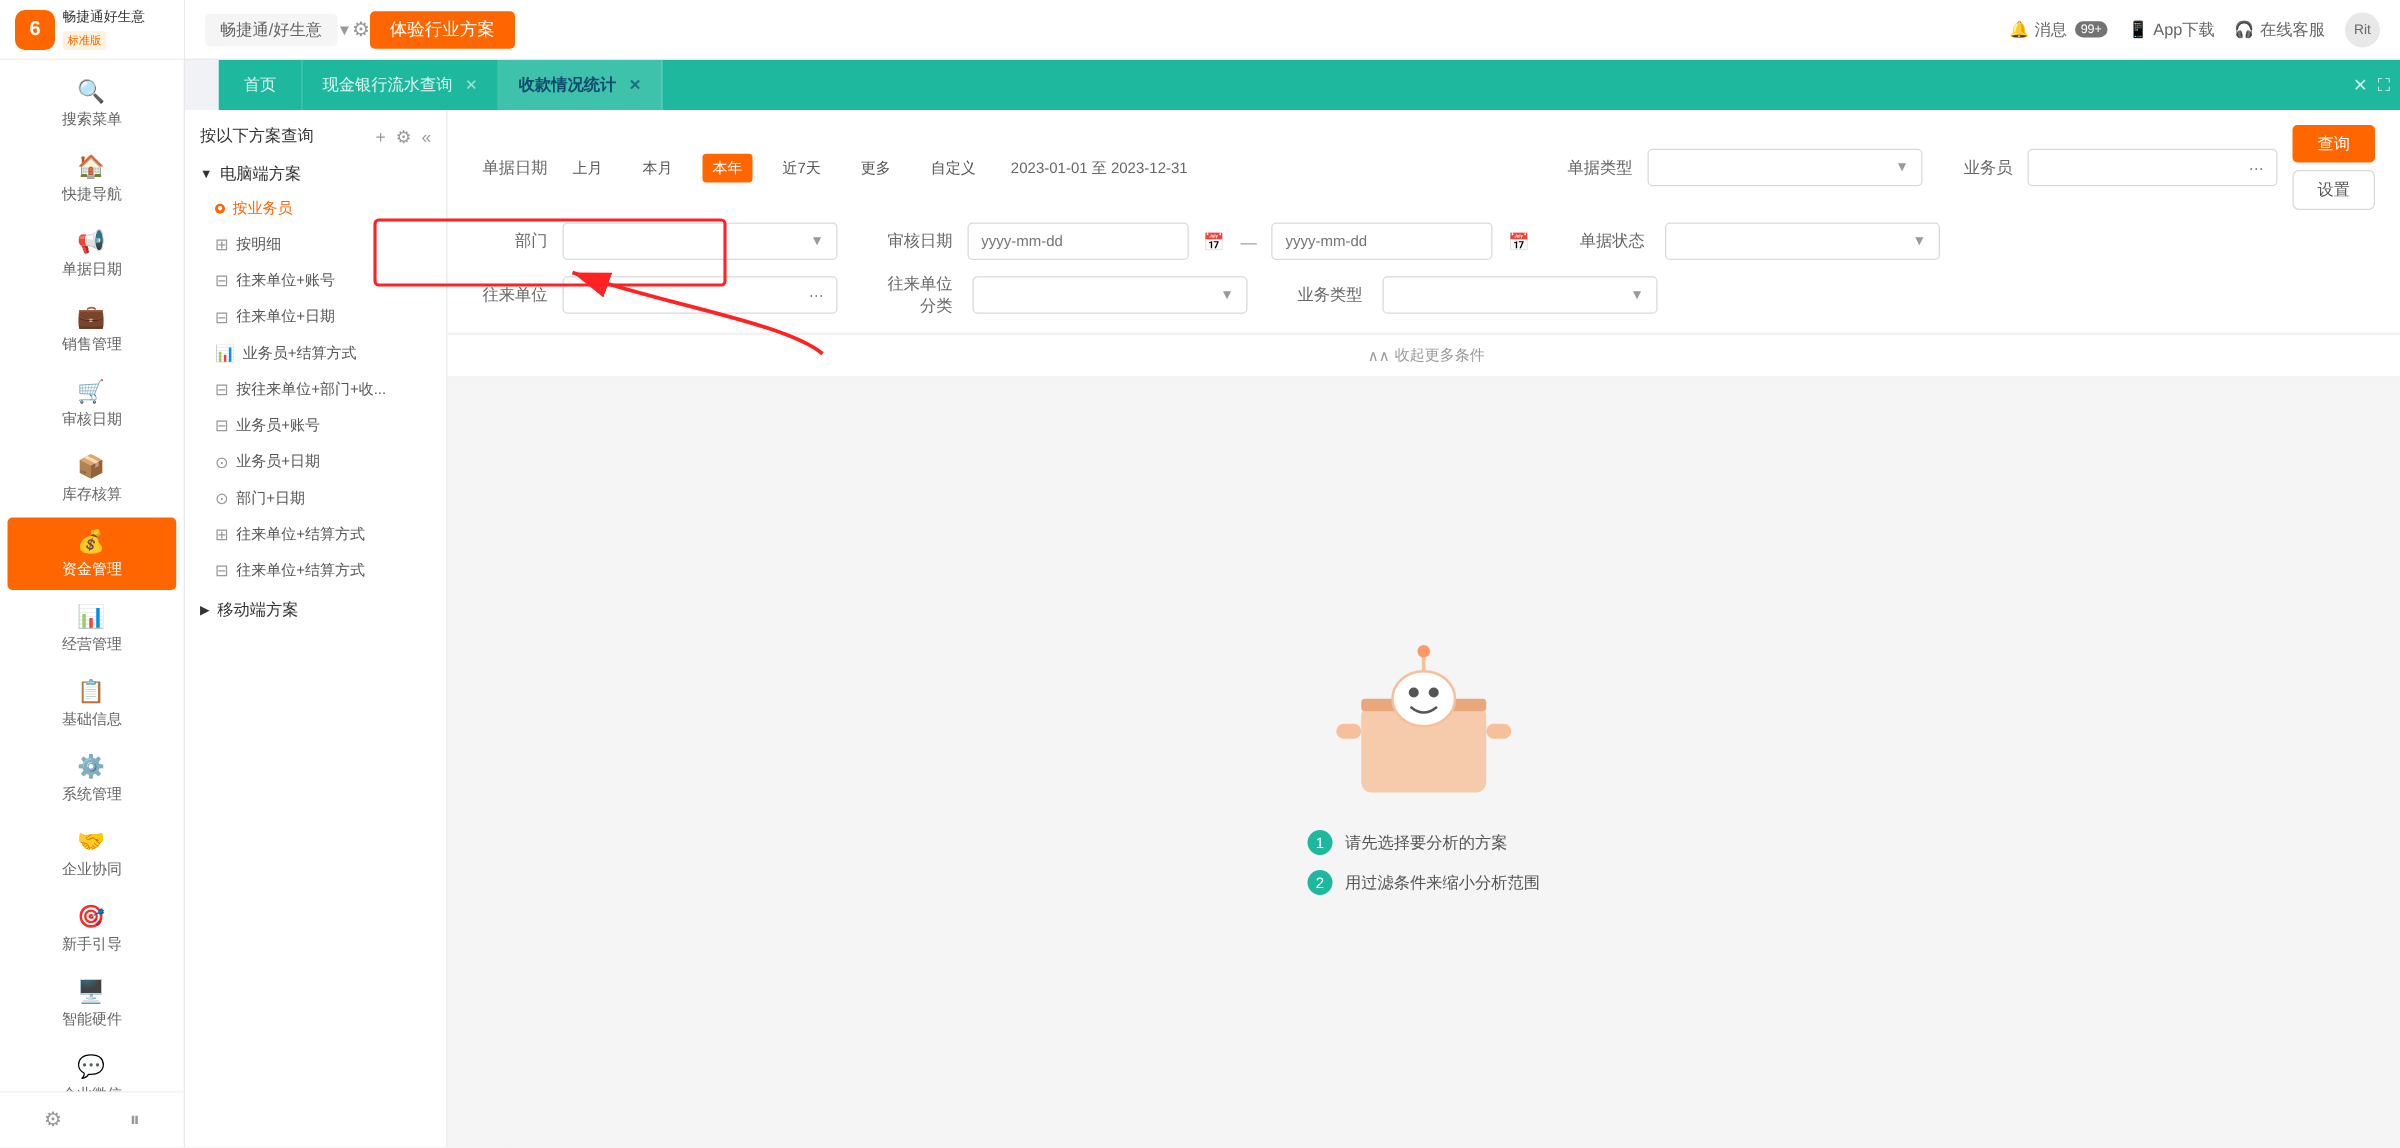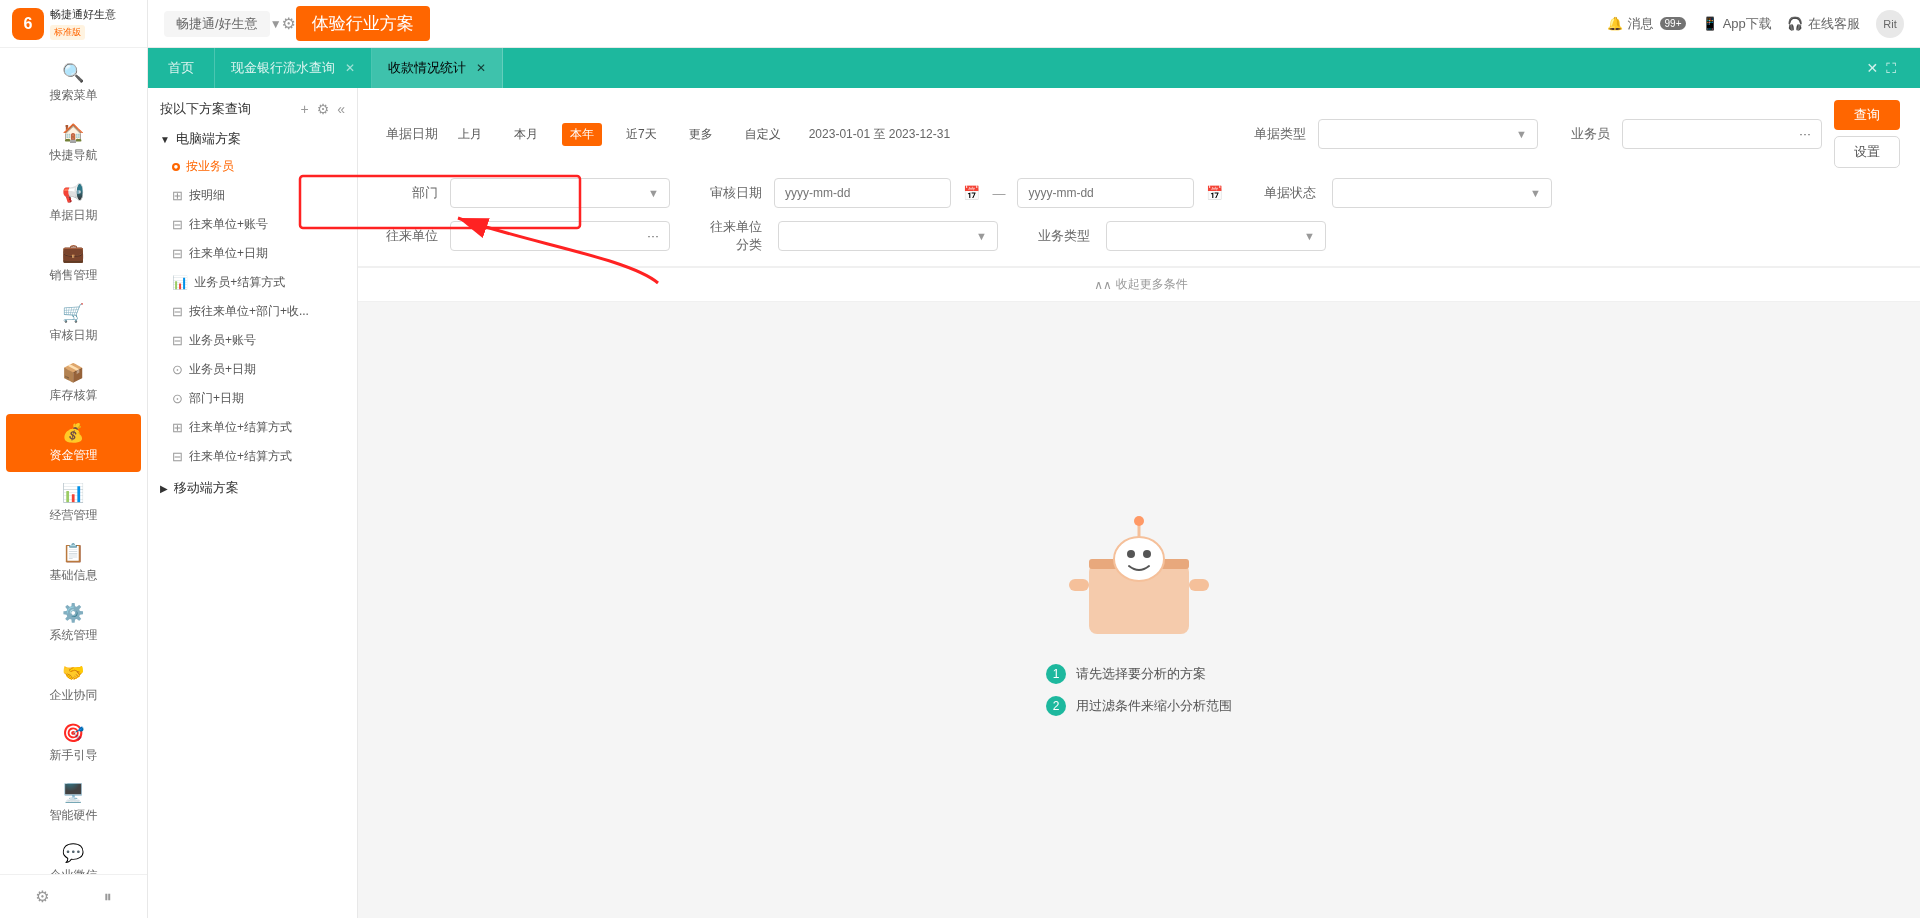--- a/index.html
+++ b/index.html
@@ -84,58 +84,59 @@
     .breadcrumb-area { display: flex; align-items: center; gap: 8px; }
     .breadcrumb-text { font-size: 13px; color: #666; background: #f5f5f5; padding: 4px 12px; border-radius: 4px; }
     .header-dropdown { color: #999; font-size: 12px; cursor: pointer; }
     .header-settings { color: #999; font-size: 16px; cursor: pointer; }
     .trial-btn {
       background: #ff6600;
       color: white;
       border: none;
       padding: 6px 16px;
       border-radius: 4px;
-      font-size: 17px;
+      font-size: 14px;
       cursor: pointer;
     }
     .header-right { display: flex; align-items: center; gap: 16px; }
     .header-action { display: flex; align-items: center; gap: 4px; color: #666; font-size: 13px; cursor: pointer; }
     .notif-badge {
       background: #737373;
       color: white;
       font-size: 10px;
       padding: 1px 5px;
       border-radius: 10px;
       margin-left: 2px;
     }
     .user-avatar { width: 28px; height: 28px; background: #ddd; border-radius: 50%; }
 
     
     .tab-bar {
       height: 40px;
       background: #1db89e;
       display: flex;
       align-items: center;
-      padding: 0 16px 0 0;
+      padding: 0 0 0 0;
       flex-shrink: 0;
+      margin-left: 27px;
     }
     .tab-item {
       height: 40px;
       padding: 0 16px;
       display: flex;
       align-items: center;
       gap: 6px;
       color: rgba(255,255,255,0.85);
       font-size: 13px;
       cursor: pointer;
       border-right: 1px solid rgba(255,255,255,0.2);
       white-space: nowrap;
     }
     .tab-item.home { padding: 0 20px; }
-    .tab-item.active { background: rgba(255,255,255,0.15); color: #000000; }
+    .tab-item.active { background: rgba(255,255,255,0.15); color: #0c4a6e; font-weight: bold; }
     .tab-close { font-size: 12px; opacity: 0.7; margin-left: 4px; }
     .tab-bar-right { margin-left: auto; display: flex; align-items: center; padding-right: 8px; gap: 8px; }
     .tab-window-btn { color: rgba(255,255,255,0.8); font-size: 14px; cursor: pointer; }
 
     
     .page-content {
       flex: 1;
       background: #f5f5f5;
       overflow: hidden;
       display: flex;

